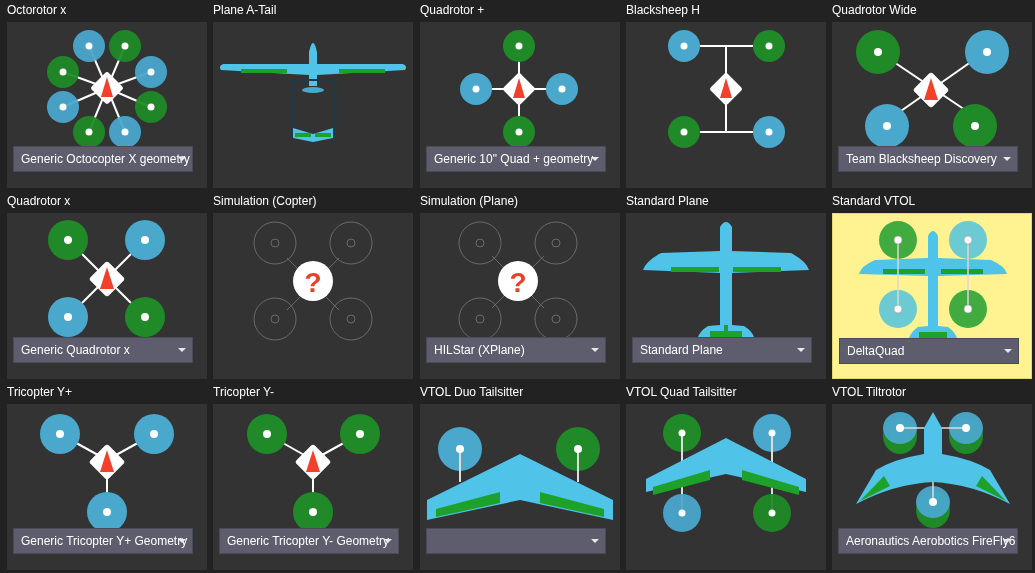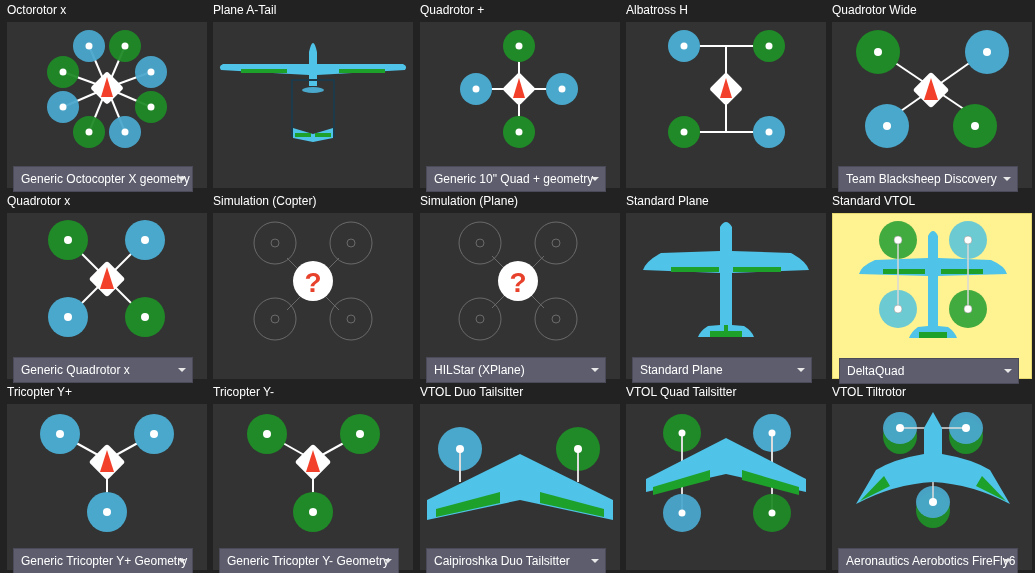--- a/index.html
+++ b/index.html
@@ -2,21 +2,21 @@
 <html><head>
 <meta charset="utf-8">
 <style>
   html,body{margin:0;padding:0;}
   body{width:1035px;height:573px;background:#222222;font-family:"Liberation Sans",sans-serif;overflow:hidden;position:relative;}
   .cell{position:absolute;width:200px;}
   .title{position:absolute;left:0;top:0;height:28px;line-height:18px;font-size:12px;color:#ffffff;white-space:nowrap;}
   .card{position:absolute;left:0;top:21px;width:200px;height:166px;background:#333333;box-sizing:border-box;}
   .card.selected{background:#fff291;border:1px solid #e6d870;text-decoration:underline;}
   .card svg{position:absolute;left:0;top:0;}
-  .combo{position:absolute;left:6px;top:144px;width:180px;height:26px;background:#5d5d6e;box-sizing:border-box;border:1px solid #4a4a58;cursor:pointer;}
+  .combo{position:absolute;left:6px;top:124px;width:180px;height:26px;background:#5d5d6e;box-sizing:border-box;border:1px solid #4a4a58;cursor:pointer;}
   .combo .lbl{position:absolute;left:7px;top:0;line-height:25px;font-size:12px;color:#ffffff;white-space:nowrap;}
   .combo .arrow{position:absolute;right:6px;top:10px;width:0;height:0;border-left:4px solid transparent;border-right:4px solid transparent;border-top:4px solid #e8e8e8;}
 </style>
 </head>
 <body>
 
 <div class="cell" style="left:7px;top:1px;">
   <div class="title">Octorotor x</div>
   <div class="card">
     <svg width="200" height="130" viewBox="0 0 200 130">
@@ -96,21 +96,21 @@
       <polygon points="99,56 105,76 93,76" fill="#f2402a"></polygon>
     </svg>
     <div class="combo">
       <span class="lbl">Generic 10" Quad + geometry</span>
       <span class="arrow"></span>
     </div>
   </div>
 </div>
 
 <div class="cell" style="left:626px;top:1px;">
-  <div class="title">Albatross H</div>
+  <div class="title">Blacksheep H</div>
   <div class="card">
     <svg width="200" height="130" viewBox="0 0 200 130">
       <g stroke="#ffffff" stroke-width="2">
           <line x1="58" y1="24" x2="143" y2="24"></line>
           <line x1="58" y1="110" x2="143" y2="110"></line>
           <line x1="100" y1="24" x2="100" y2="110"></line>
         </g>
       <circle cx="58" cy="24" r="16" fill="#4aa8cc"></circle>
         <circle cx="143" cy="24" r="16" fill="#1f8a27"></circle>
       <circle cx="58" cy="110" r="16" fill="#1f8a27"></circle>
@@ -344,21 +344,20 @@
         </g>
       <polygon points="7,96 100,50 193,96 193,116 100,96 7,116" fill="#4fc3e8"></polygon>
       <polygon points="16,105 80,88 80,99 16,113" fill="#1ea12a"></polygon>
         <polygon points="120,88 184,105 184,113 120,99" fill="#1ea12a"></polygon>
       <g fill="#ffffff">
           <circle cx="40" cy="45" r="4"></circle>
           <circle cx="158" cy="45" r="4"></circle>
         </g>
     </svg>
     <div class="combo">
-      <span class="lbl">Caipiroshka Duo Tailsitter</span>
       <span class="arrow"></span>
     </div>
   </div>
 </div>
 
 <div class="cell" style="left:626px;top:383px;">
   <div class="title">VTOL Quad Tailsitter</div>
   <div class="card">
     <svg width="200" height="130" viewBox="0 0 200 130">
       <circle cx="56" cy="29" r="19" fill="#1f8a27"></circle>

